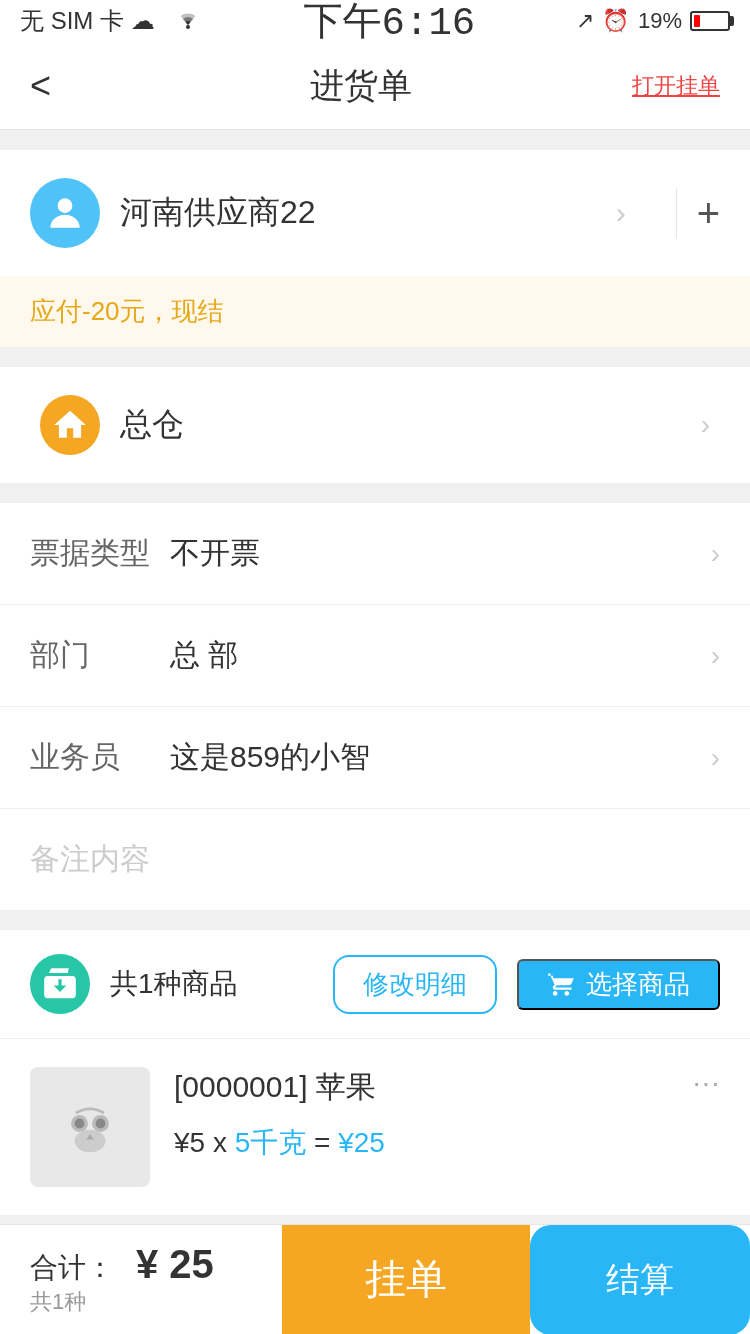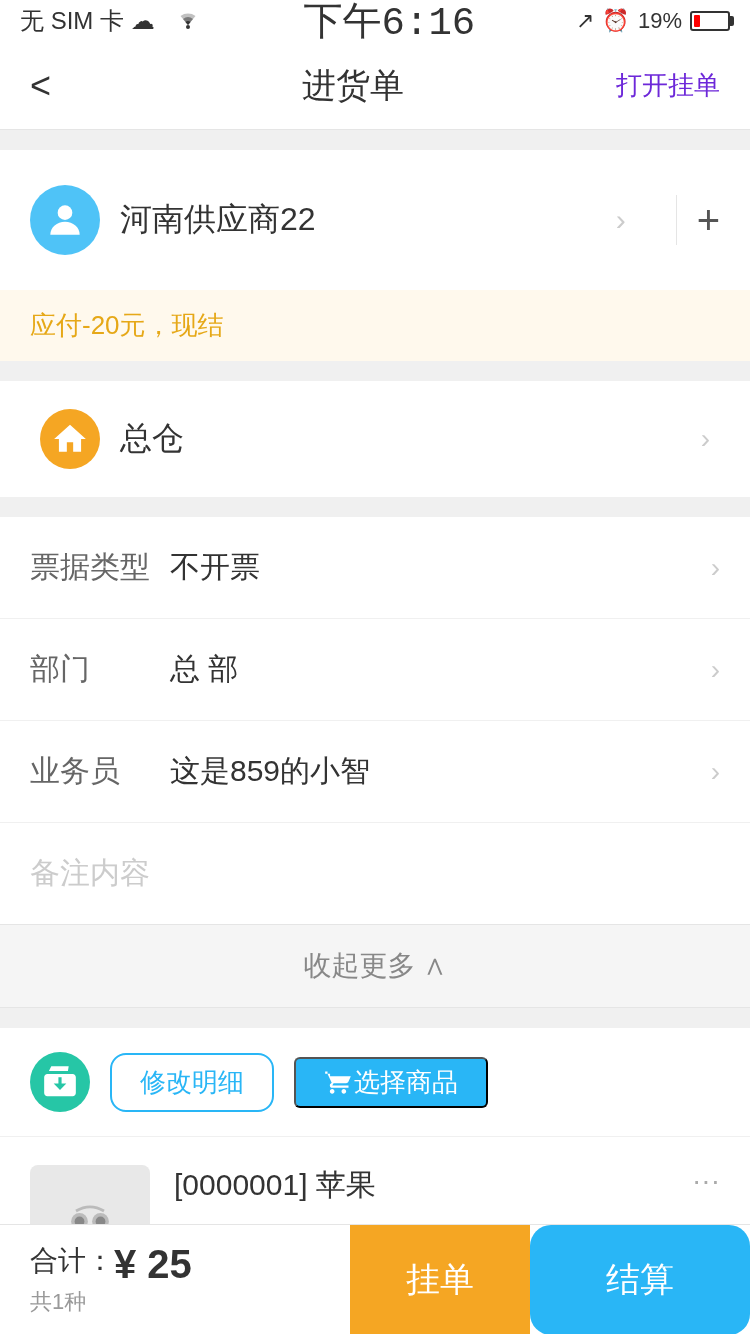--- a/index.html
+++ b/index.html
@@ -71,42 +71,43 @@
       color: #333;
       cursor: pointer;
       width: 60px;
     }
     .nav-title {
       font-size: 34px;
       font-weight: 500;
       color: #333;
     }
     .nav-action {
-      font-size: 26px;
-      color: #6d28d9;
+      font-size: 22px;
+      color: #ef4444;
+      text-decoration: underline;
     }
 
     
     .section-gap {
       height: 20px;
       background: #f0f0f0;
     }
 
     
     .card {
       background: #fff;
       margin-bottom: 0;
     }
 
     
     .supplier-row {
       background: #fff;
       display: flex;
       align-items: center;
-      padding: 35px 30px;
+      padding: 28px 30px;
       border-bottom: none;
     }
     .supplier-avatar {
       width: 70px;
       height: 70px;
       border-radius: 50%;
       background: #4fc3f7;
       display: flex;
       align-items: center;
       justify-content: center;
@@ -250,21 +251,21 @@
     }
     .btn-solid-blue {
       border-radius: 6px;
       padding: 6px 28px;
       font-size: 26px;
       color: #fff;
       background: #29b6f6;
       cursor: pointer;
       display: flex;
       align-items: center;
-      gap: 2px;
+      gap: 11px;
     }
 
     
     .product-item {
       background: #fff;
       display: flex;
       align-items: flex-start;
       padding: 28px 30px;
       gap: 24px;
       border-top: 1px solid #f0f0f0;
@@ -312,40 +313,40 @@
       border-top: 1px solid #e5e5e5;
     }
     .total-section {
       flex: 1;
       padding: 0 30px;
     }
     .total-label {
       font-size: 28px;
       color: #333;
       display: flex;
-      align-items: flex-start;
-      gap: 0;
+      align-items: flex-end;
+      gap: 22px;
     }
     .total-amount {
       font-size: 40px;
       font-weight: bold;
       color: #333;
     }
     .total-count {
       font-size: 22px;
       color: #999;
     }
     .btn-hang {
-      width: 180px;
+      width: 248px;
       height: 110px;
       background: #f5a623;
       display: flex;
       align-items: center;
       justify-content: center;
-      font-size: 34px;
+      font-size: 41px;
       color: #fff;
       cursor: pointer;
     }
     .btn-checkout {
       width: 220px;
       height: 110px;
       background: #29b6f6;
       display: flex;
       align-items: center;
       justify-content: center;
@@ -442,30 +443,30 @@
     <div class="form-row">
       <span class="form-label">业务员</span>
       <span class="form-value">这是859的小智</span>
       <span class="chevron-right">›</span>
     </div>
     <div class="form-row">
       <span class="form-placeholder">备注内容</span>
     </div>
   </div>
 
-  <div class="collapse-bar">收起更多 ∧</div>
 
   <div class="section-gap"></div>
 
   <div class="products-header">
     <div class="products-icon">
       <svg viewBox="0 0 24 24" xmlns="http://www.w3.org/2000/svg">
         <path d="M20 7H4c-1.1 0-2 .9-2 2v10c0 1.1.9 2 2 2h16c1.1 0 2-.9 2-2V9c0-1.1-.9-2-2-2zm-1-2H5L6.5 2h11L17 5zM12 17l-4-4h3V9h2v4h3l-4 4z"></path>
       </svg>
     </div>
+    <span class="products-count">共1种商品</span>
     <button class="btn-outline">修改明细</button>
     <button class="btn-solid-blue">
       <svg width="28" height="28" viewBox="0 0 24 24" fill="white">
         <path d="M7 18c-1.1 0-2 .9-2 2s.9 2 2 2 2-.9 2-2-.9-2-2-2zm10 0c-1.1 0-2 .9-2 2s.9 2 2 2 2-.9 2-2-.9-2-2-2zM5.2 5H3V3H1v2h2l3.6 7.6L5.2 14C5.1 14.3 5 14.6 5 15c0 1.1.9 2 2 2h14v-2H7.4c-.1 0-.2-.1-.2-.2l.1-.3.9-1.5H19c.8 0 1.4-.4 1.8-1L23 7H5.2z"></path>
       </svg>
       <span>选择商品</span>
     </button>
   </div>
 
   <div class="product-item">

